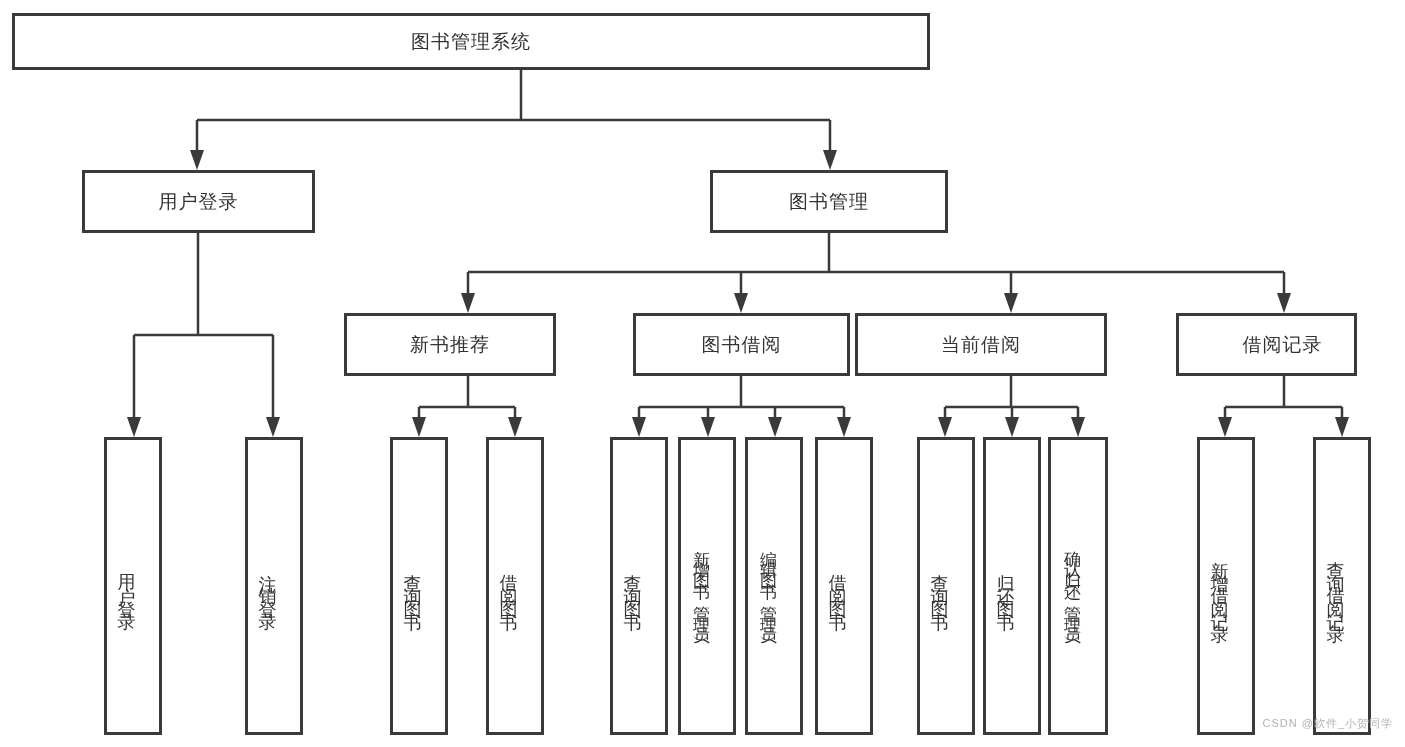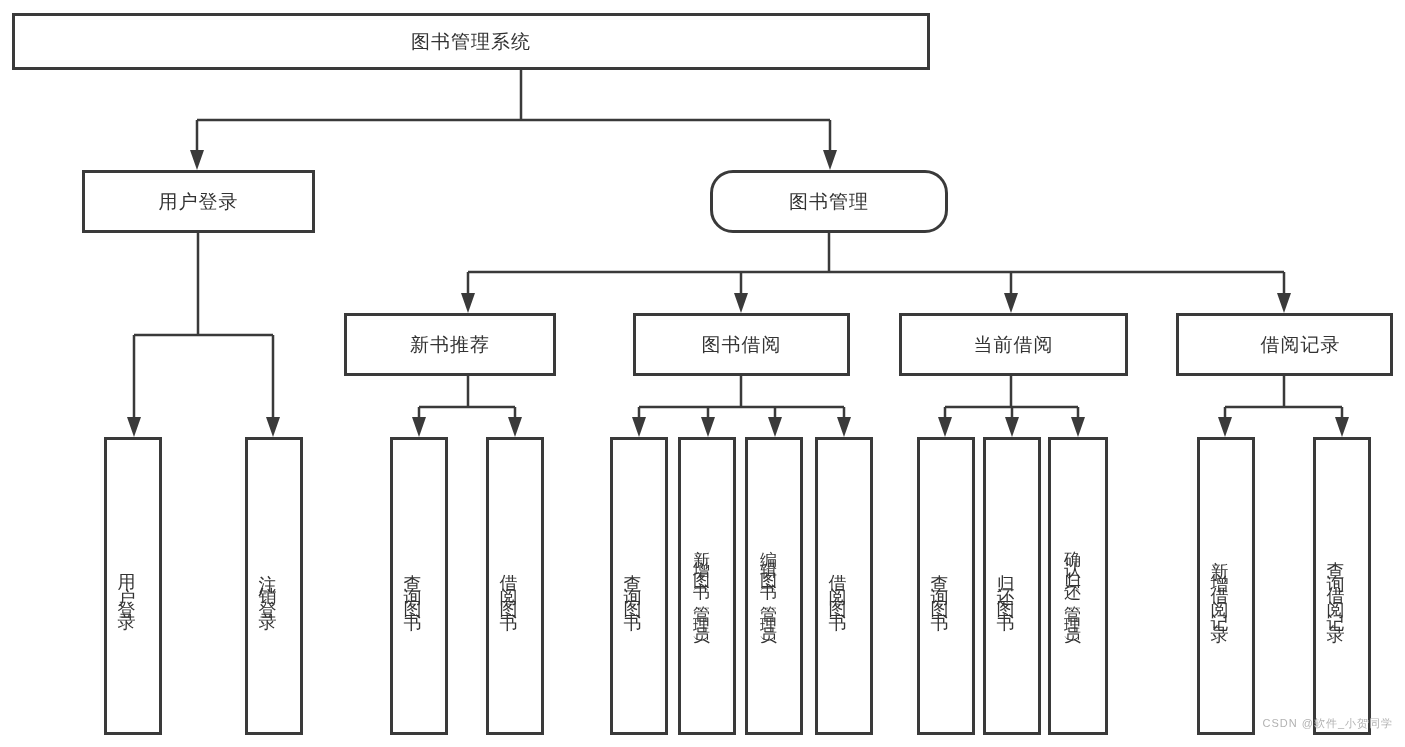--- a/index.html
+++ b/index.html
@@ -17,21 +17,21 @@
     background:#ffffff;
     border:3px solid #3a3a3a;
     color:#333333;
     display:flex;align-items:center;justify-content:center;
     text-align:center;
     z-index:2;
   }
   .h-node{font-size:19px;letter-spacing:1px;}
   .root{left:12px;top:13px;width:918px;height:57px;font-size:19px;}
   .lvl1-a{left:82px;top:170px;width:233px;height:63px;}
-  .lvl1-b{left:710px;top:170px;width:238px;height:63px;border-radius:23px;}
+  .lvl1-b{left:710px;top:170px;width:238px;height:63px;}
   .lvl2{top:313px;height:63px;}
   .leaf{top:437px;width:58px;height:298px;}
   .leaf-label{
     writing-mode:vertical-rl;
     font-size:18px;
     letter-spacing:13px;
     color:#333333;
     white-space:nowrap;
     padding-block-start:13px; 
   }
@@ -94,22 +94,22 @@
     </g>
   </svg>
 
   <div class="node h-node root">图书管理系统</div>
 
   <div class="node h-node lvl1-a">用户登录</div>
   <div class="node h-node lvl1-b">图书管理</div>
 
   <div class="node h-node lvl2" style="left:344px;width:212px;">新书推荐</div>
   <div class="node h-node lvl2" style="left:633px;width:217px;">图书借阅</div>
-  <div class="node h-node lvl2" style="left:899px;width:229px;">当前借阅</div>
-  <div class="node h-node lvl2" style="left:1176px;width:217px;padding-left:32px;">借阅记录</div>
+  <div class="node h-node lvl2" style="left:855px;width:252px;">当前借阅</div>
+  <div class="node h-node lvl2" style="left:1176px;width:181px;padding-left:32px;">借阅记录</div>
 
   <div class="node leaf" style="left:104px;">
     <span class="leaf-label">用户登录</span>
   </div>
   <div class="node leaf" style="left:245px;">
     <span class="leaf-label">注销登录</span>
   </div>
 
   <div class="node leaf" style="left:390px;">
     <span class="leaf-label">查询图书</span>

